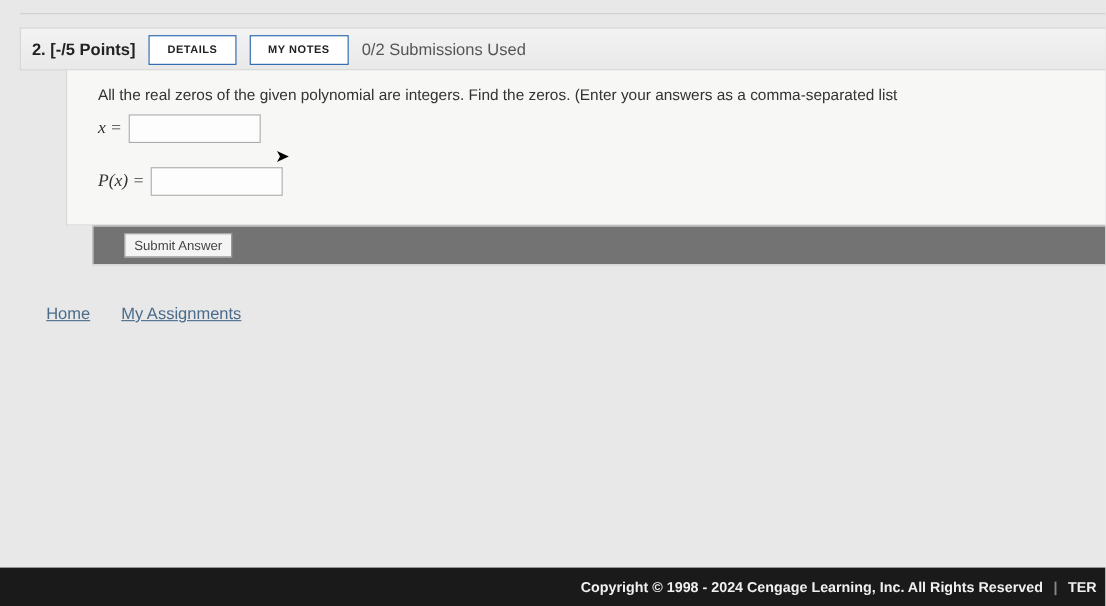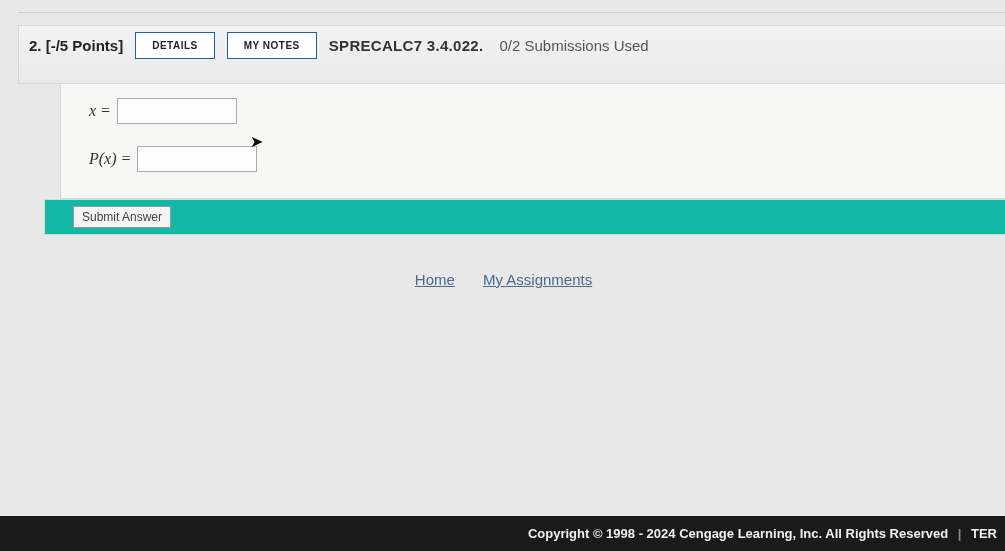--- a/index.html
+++ b/index.html
@@ -20,21 +20,21 @@
   }
   .divider-top {
     border-top: 1px solid #ccc;
     margin: 0 0 12px 0;
     width: 100%;
   }
   .q-header {
     display: flex;
     align-items: center;
     gap: 12px;
-    padding: 6px 0 24px 10px;
+    padding: 6px 0 4px 10px;
     background: linear-gradient(#f3f3f3,#e9e9e9);
     border: 1px solid #d6d6d6;
     border-right: none;
     width: 100%;
   }
   .q-num {
     font-weight: bold;
     font-size: 15px;
     color: #222;
   }
@@ -86,37 +86,37 @@
     font-size: 16px;
   }
   .ans-box {
     width: 120px;
     height: 26px;
     border: 1px solid #aaa;
     background: #fdfdfd;
   }
   .sub-prompt { margin-bottom: 8px; color:#333;}
   .submit-wrap {
-    background: #14b8a6;
+    background: #737373;
     border: 1px solid #d8d8d8;
     border-top: 1px solid #d8d8d8;
     border-right:none;
-    margin-left: 26px;
+    margin-left: 66px;
     padding: 6px 35px 6px 28px;
   }
   .submit-btn {
     background: #f4f4f4;
     border: 1px solid #999;
     color: #444;
     font-size: 12px;
     padding: 3px 8px;
     cursor: pointer;
   }
   .footer-links {
-    text-align: center;
+    text-align: left;
     padding: 36px 40px 0 0;
     font-size: 15px;
   }
   .footer-links a {
     color: #4a6b8a;
     text-decoration: underline;
     margin-left: 24px;
     cursor: pointer;
   }
   .copyright-bar {
@@ -147,26 +147,26 @@
 <div class="outer">
   <div class="divider-top"></div>
 
   <div class="q-header">
     <span class="q-num">
       <span>2.</span>&nbsp;<span>[-/5 Points]</span>
     </span>
     <button class="btn">DETAILS</button>
     <button class="btn">MY NOTES</button>
     <div class="ref-line">
-      <span class="ref-code">SPRECALC7 3.4.022.</span>
       <span class="subs">0/2 Submissions Used</span>
     </div>
   </div>
 
   <div class="q-body">
+    <div class="prompt">All the real zeros of the given polynomial are integers. Find the zeros. (Enter your answers as a comma-separated list</div>
 
 
     <div class="eq-row">
       <span>x =</span>
       <input type="text" class="ans-box" style="">
     </div>
 
 
     <div class="eq-row" style="margin-bottom:10px">
       <span>P(x) =</span>

